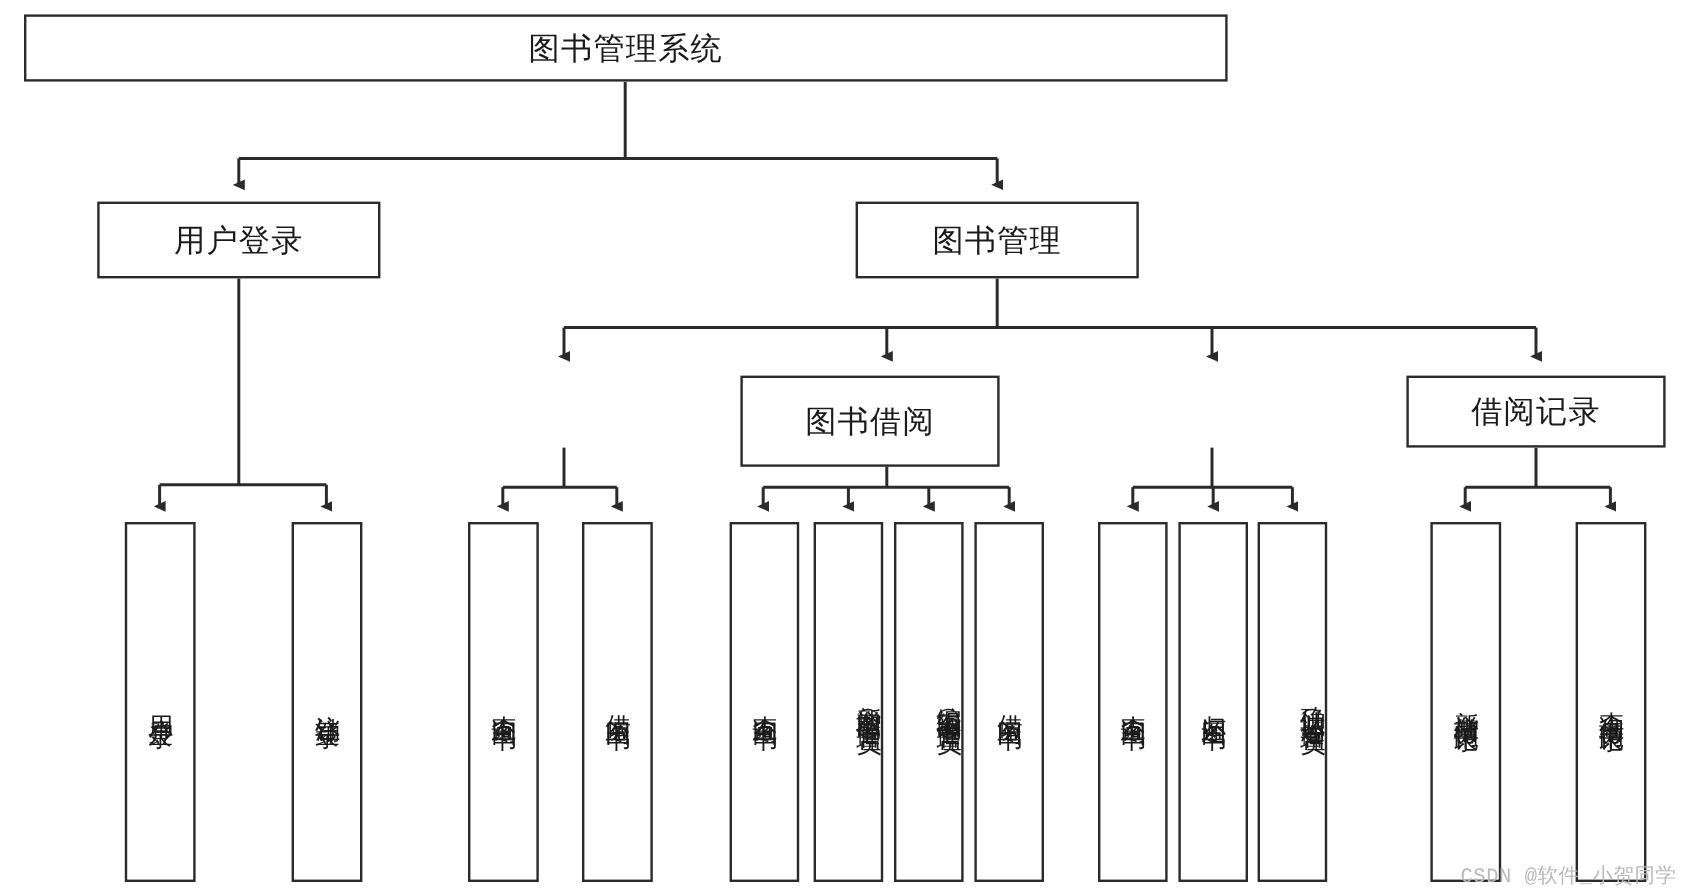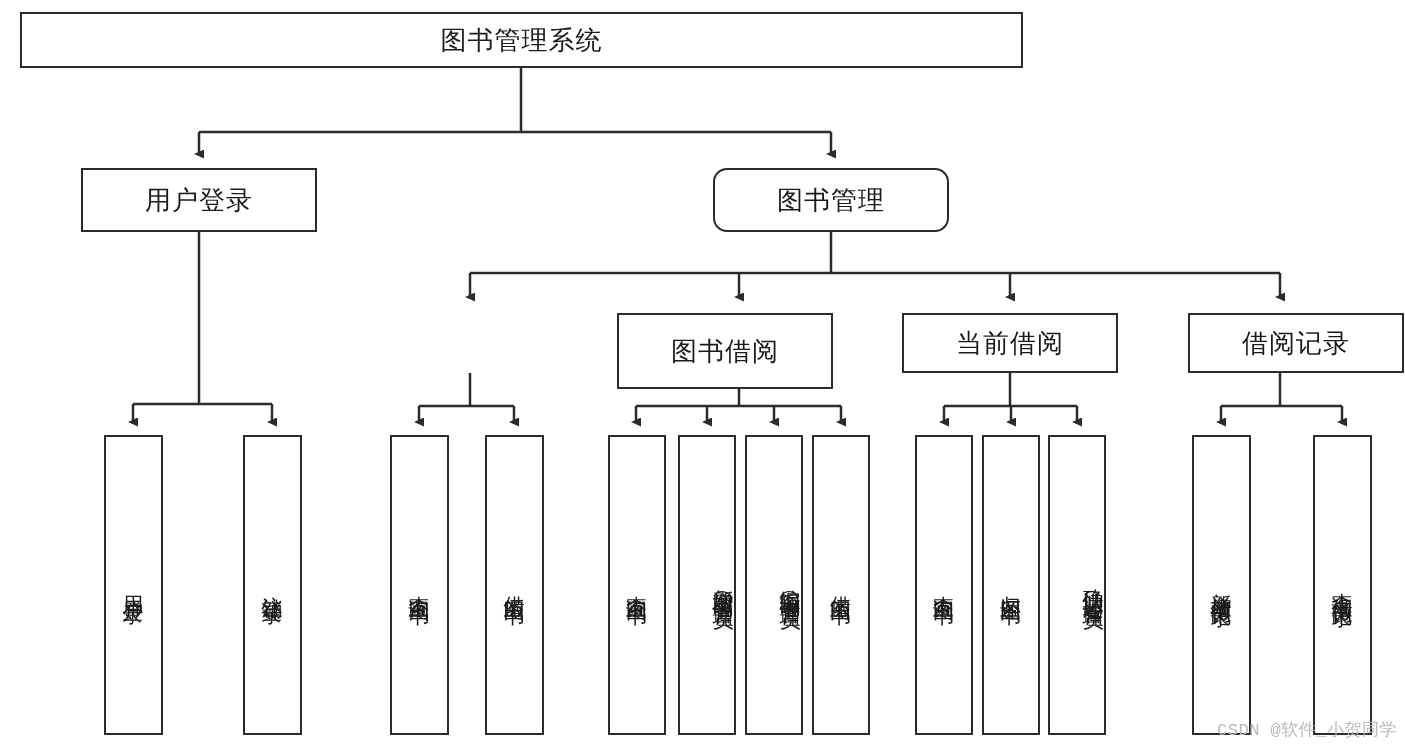--- a/index.html
+++ b/index.html
@@ -123,31 +123,28 @@
     </g>
   </svg>
 
   <div class="node horizontal" style="left:20px; top:12px; width:1003px; height:56px;">
     <span class="node-label">图书管理系统</span>
   </div>
 
   <div class="node horizontal" style="left:81px; top:168px; width:236px; height:64px;">
     <span class="node-label">用户登录</span>
   </div>
-  <div class="node horizontal" style="left:713px; top:168px; width:236px; height:64px;border-radius:14px;">
+  <div class="node horizontal" style="left:713px; top:168px; width:236px; height:64px;">
     <span class="node-label">图书管理</span>
   </div>
 
   <div class="node horizontal" style="left:617px; top:313px; width:216px; height:76px;">
     <span class="node-label">图书借阅</span>
   </div>
-  <div class="node horizontal" style="left:902px; top:313px; width:216px; height:60px;">
-    <span class="node-label">当前借阅</span>
-  </div>
-  <div class="node horizontal" style="left:1172px; top:313px; width:216px; height:60px;margin-left:16px;">
+  <div class="node horizontal" style="left:1172px; top:313px; width:216px; height:60px;">
     <span class="node-label">借阅记录</span>
   </div>
 
   <div class="node vertical" style="left:104px; top:435px; width:59px; height:300px;">
     <span class="node-label">用户登录</span>
   </div>
   <div class="node vertical" style="left:243px; top:435px; width:59px; height:300px;">
     <span class="node-label">注销登录</span>
   </div>
 

